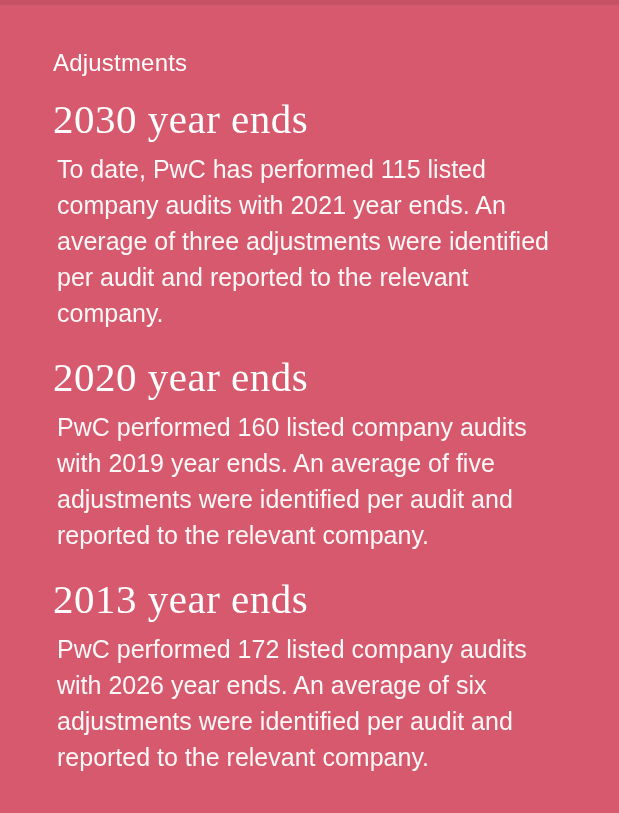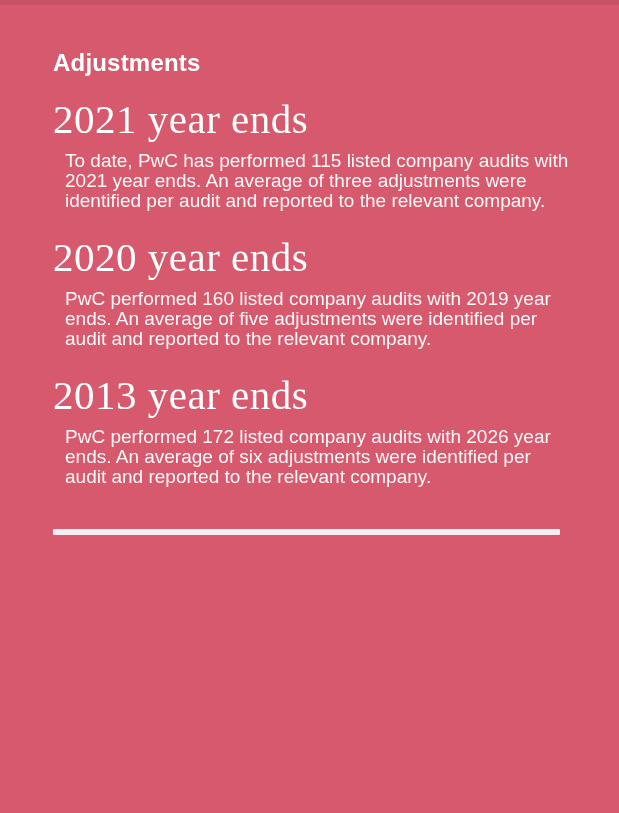--- a/index.html
+++ b/index.html
@@ -22,59 +22,59 @@
     background: rgba(0,0,0,0.07);
   }
   .content {
     padding: 49px 48px 0 53px;
     box-sizing: border-box;
   }
   .kicker {
     margin: 0 0 18px 0;
     font-size: 24px;
     line-height: 28px;
-    font-weight: bold;
+    font-weight: normal;
     color: #ffffff;
     letter-spacing: 0.2px;
   }
   .section h1 {
     margin: 0 0 8px 0;
     font-family: "Liberation Serif", "DejaVu Serif", serif;
     font-weight: 400;
     font-size: 41px;
     line-height: 48px;
     color: #ffffff;
     letter-spacing: 0.5px;
   }
   .section p {
-    margin: 0 0 22px 12px;
+    margin: 0 0 22px 4px;
     max-width: 518px;
-    font-size: 19px;
-    line-height: 20px;
+    font-size: 25px;
+    line-height: 36px;
     color: rgba(255,255,255,0.96);
   }
   .divider {
     margin-top: 42px;
     width: 507px;
     height: 6px;
     background: #f2eef0;
     border-radius: 1px;
   }
 </style>
 </head>
 <body>
 
 <div class="page">
   <div class="top-shade"></div>
 
   <div class="content">
     <h2 class="kicker">Adjustments</h2>
 
     <section class="section">
-      <h1>2021 year ends</h1>
+      <h1>2030 year ends</h1>
       <p>To date, PwC has performed 115 listed company audits with 2021 year ends. An average of three adjustments were identified per audit and reported to the relevant company.</p>
     </section>
 
     <section class="section">
       <h1>2020 year ends</h1>
       <p>PwC performed 160 listed company audits with 2019 year ends. An average of five adjustments were identified per audit and reported to the relevant company.</p>
     </section>
 
     <section class="section">
       <h1>2013 year ends</h1>

